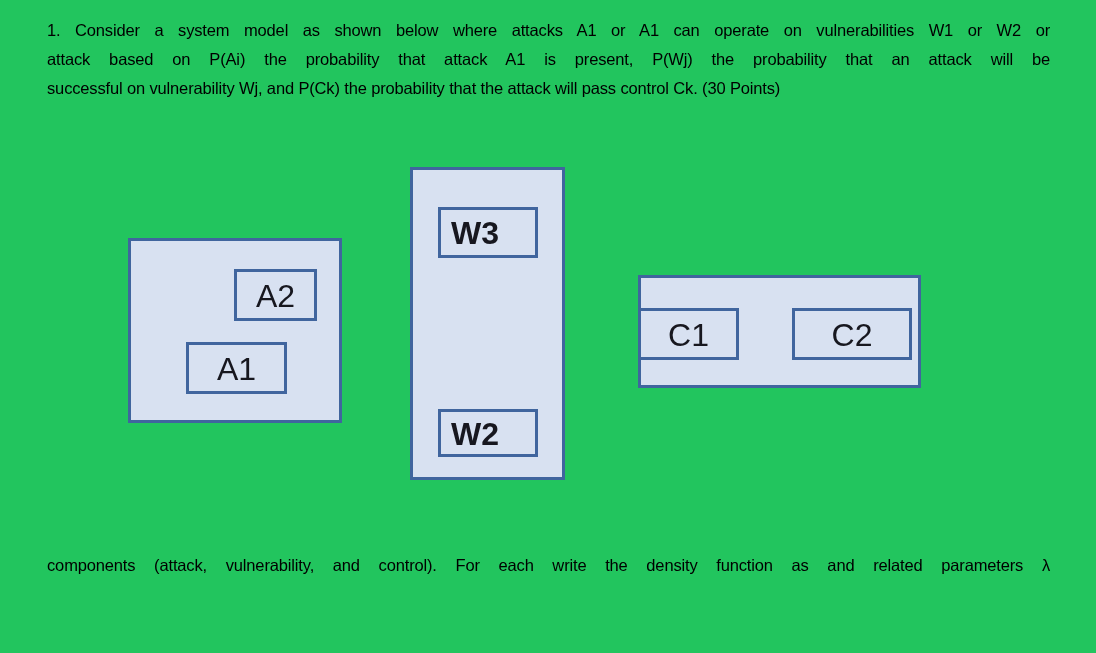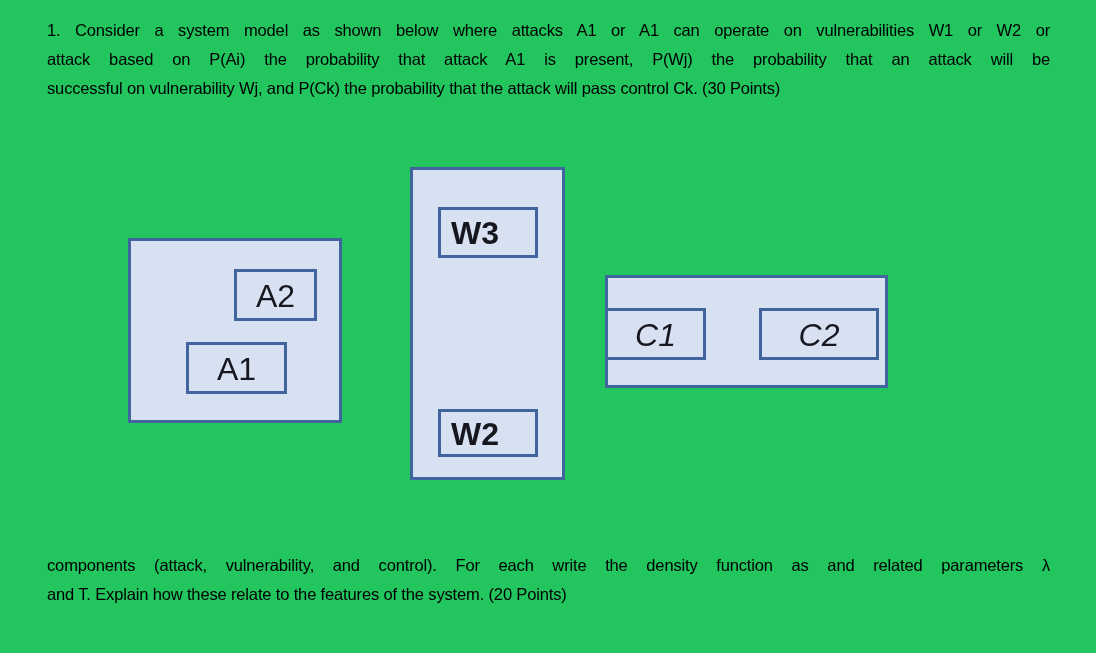--- a/index.html
+++ b/index.html
@@ -40,21 +40,21 @@
     justify-content:center;
     font-size:32px;
     color:#17171f;
     padding-top:2px;
   }
   .label-left { padding-right:26px;font-weight:bold; }
 
   
   .a-group { left:128px; top:238px; width:214px; height:185px; }
   .w-group { left:410px; top:167px; width:155px; height:313px; }
-  .c-group { left:605px; top:275px; width:283px; height:113px;font-style:italic; }
+  .c-group { left:638px; top:275px; width:283px; height:113px; }
 
   
   .box-a2 { left:55px;  top:28px;  width:83px; height:52px;margin-left:48px; }
   .box-a1 { left:55px;  top:101px; width:101px; height:52px;justify-content:center; }
   .box-w3 { left:25px;  top:37px;  width:100px; height:51px; }
   .box-w1 { left:25px;  top:139px; width:100px; height:52px; }
   .box-w2 { left:25px;  top:239px; width:100px; height:48px; }
   .box-c1 { left:-3px;  top:30px;  width:101px; height:52px; }
   .box-c2 { left:151px; top:30px;  width:120px; height:52px; }
 </style>
@@ -95,16 +95,15 @@
       </div>
       <div class="box label-box box-c2">
         <span>C2</span>
       </div>
     </div>
 
   </div>
 
   <div class="para para-2">
     <div class="line">components (attack, vulnerability, and control). For each write the density function as and related parameters λ</div>
-    <div class="line last">and T. Explain how these relate to the features of the system. (20 Points)</div>
   </div>
 
 </div>
 
 </body></html>

